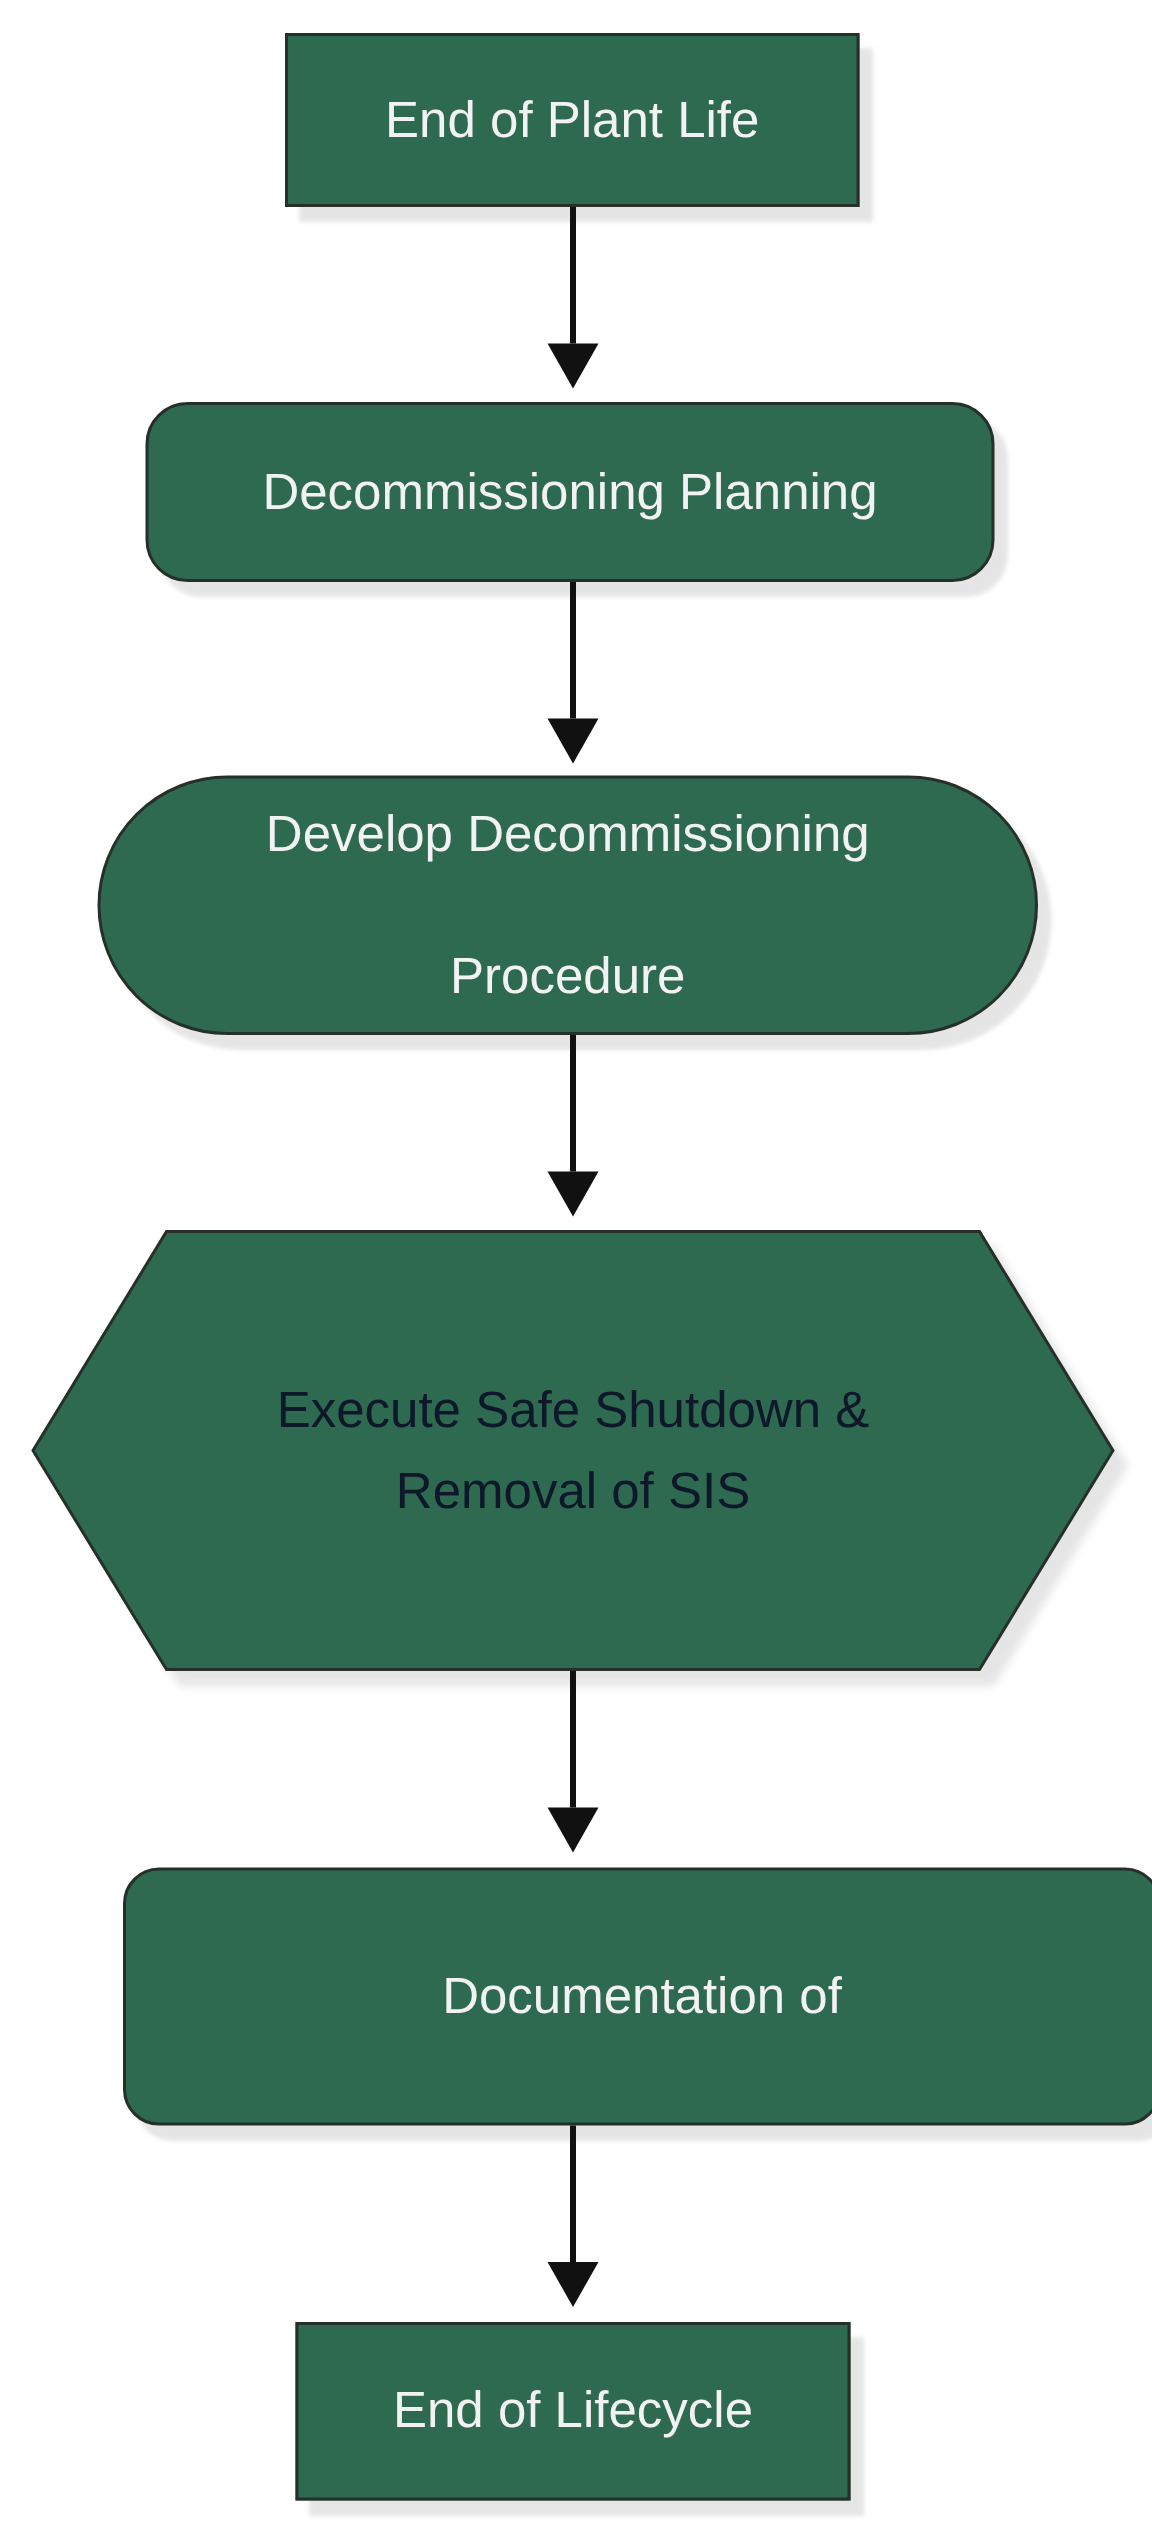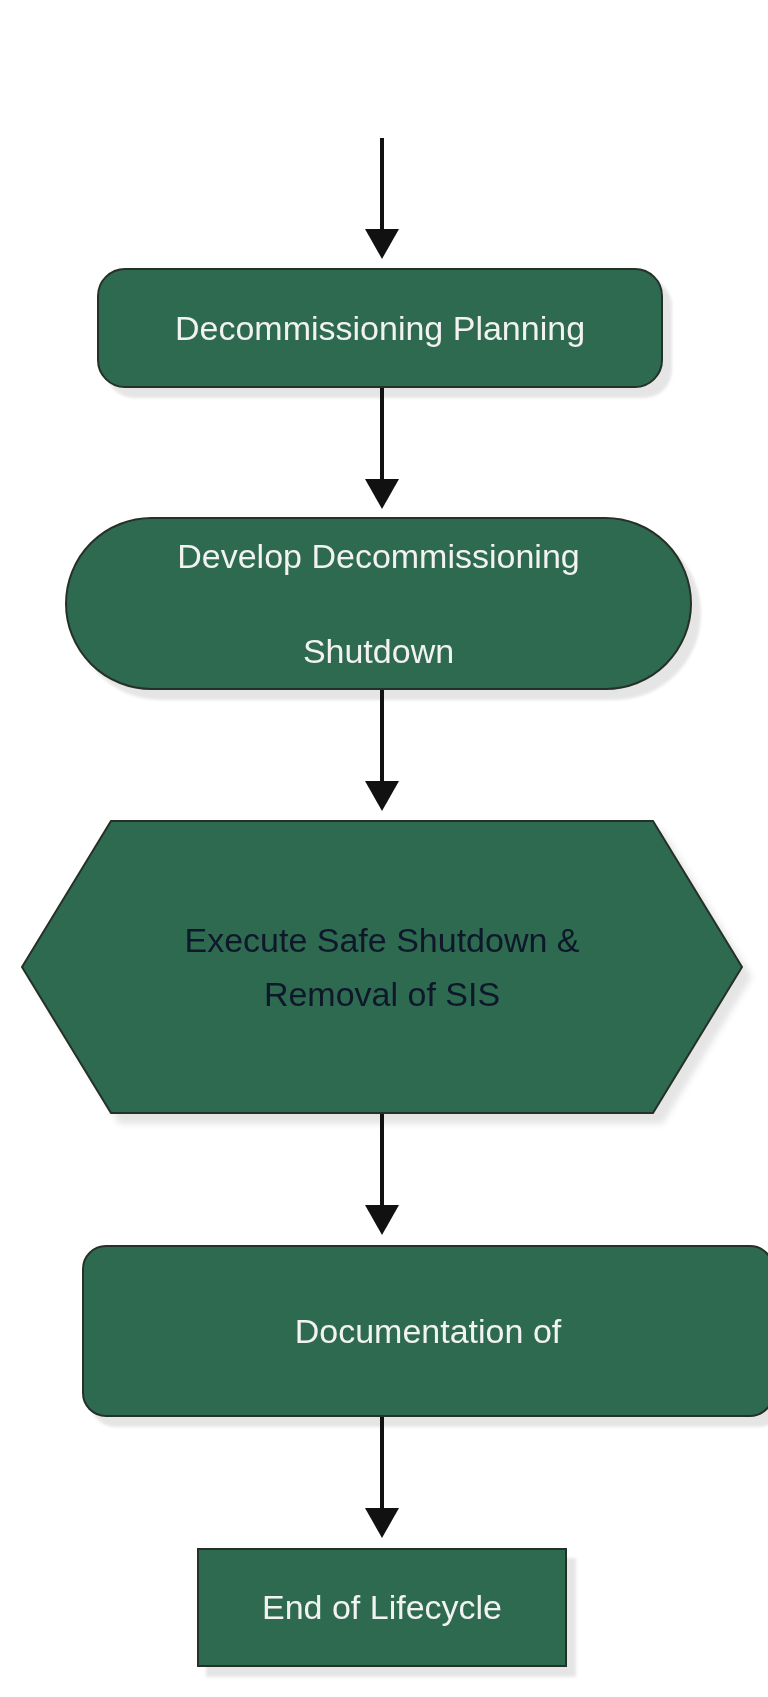--- a/index.html
+++ b/index.html
@@ -82,38 +82,41 @@
     border-left: 17px solid transparent;
     border-right: 17px solid transparent;
     border-top: 30px solid #111111;
   }
 </style>
 </head>
 <body>
 
 <div class="canvas">
 
+  <div class="node rect" style="left:190px; top:22px; width:383px; height:116px;">
+    <span class="line-txt">End of Plant Life</span>
+  </div>
 
   <div class="arrow" style="top:138px;">
     <div class="stem"></div>
     <div class="head"></div>
   </div>
 
   <div class="node rounded" style="left:97px; top:268px; width:566px; height:120px;text-align:right;">
     <span class="line-txt">Decommissioning Planning</span>
   </div>
 
   <div class="arrow" style="top:388px;">
     <div class="stem"></div>
     <div class="head"></div>
   </div>
 
   <div class="node stadium" style="left:65px; top:517px; width:627px; height:173px;">
     <span class="line-txt">Develop Decommissioning</span>
-    <span class="line-txt">Shutdown</span>
+    <span class="line-txt">Procedure</span>
   </div>
 
   <div class="arrow" style="top:690px;">
     <div class="stem"></div>
     <div class="head"></div>
   </div>
 
   <div class="hexwrap" style="left:21px; top:820px; width:722px; height:294px;">
     <svg width="722" height="294" viewBox="0 0 722 294">
       <polygon points="90,1 632,1 721,147 632,293 90,293 1,147" fill="#2d6a50" stroke="#263029" stroke-width="2"></polygon>

